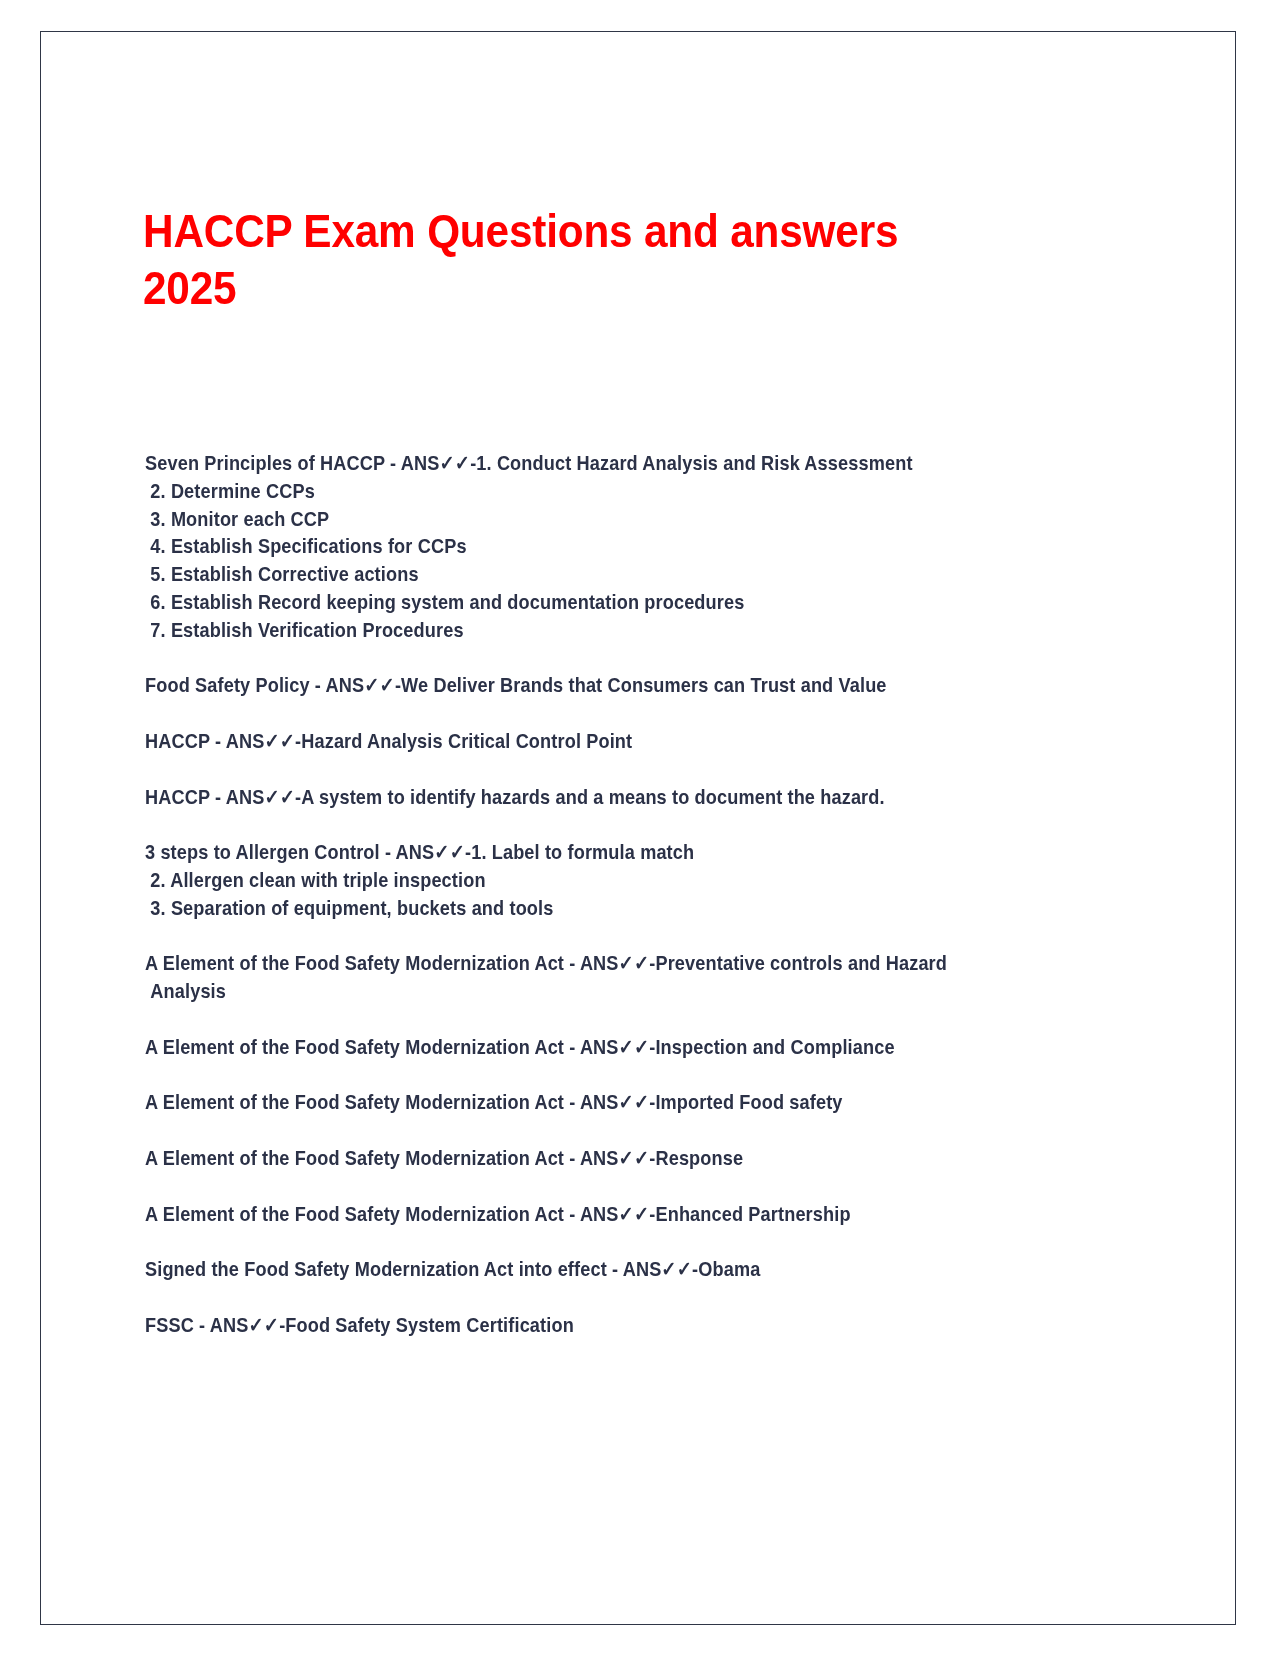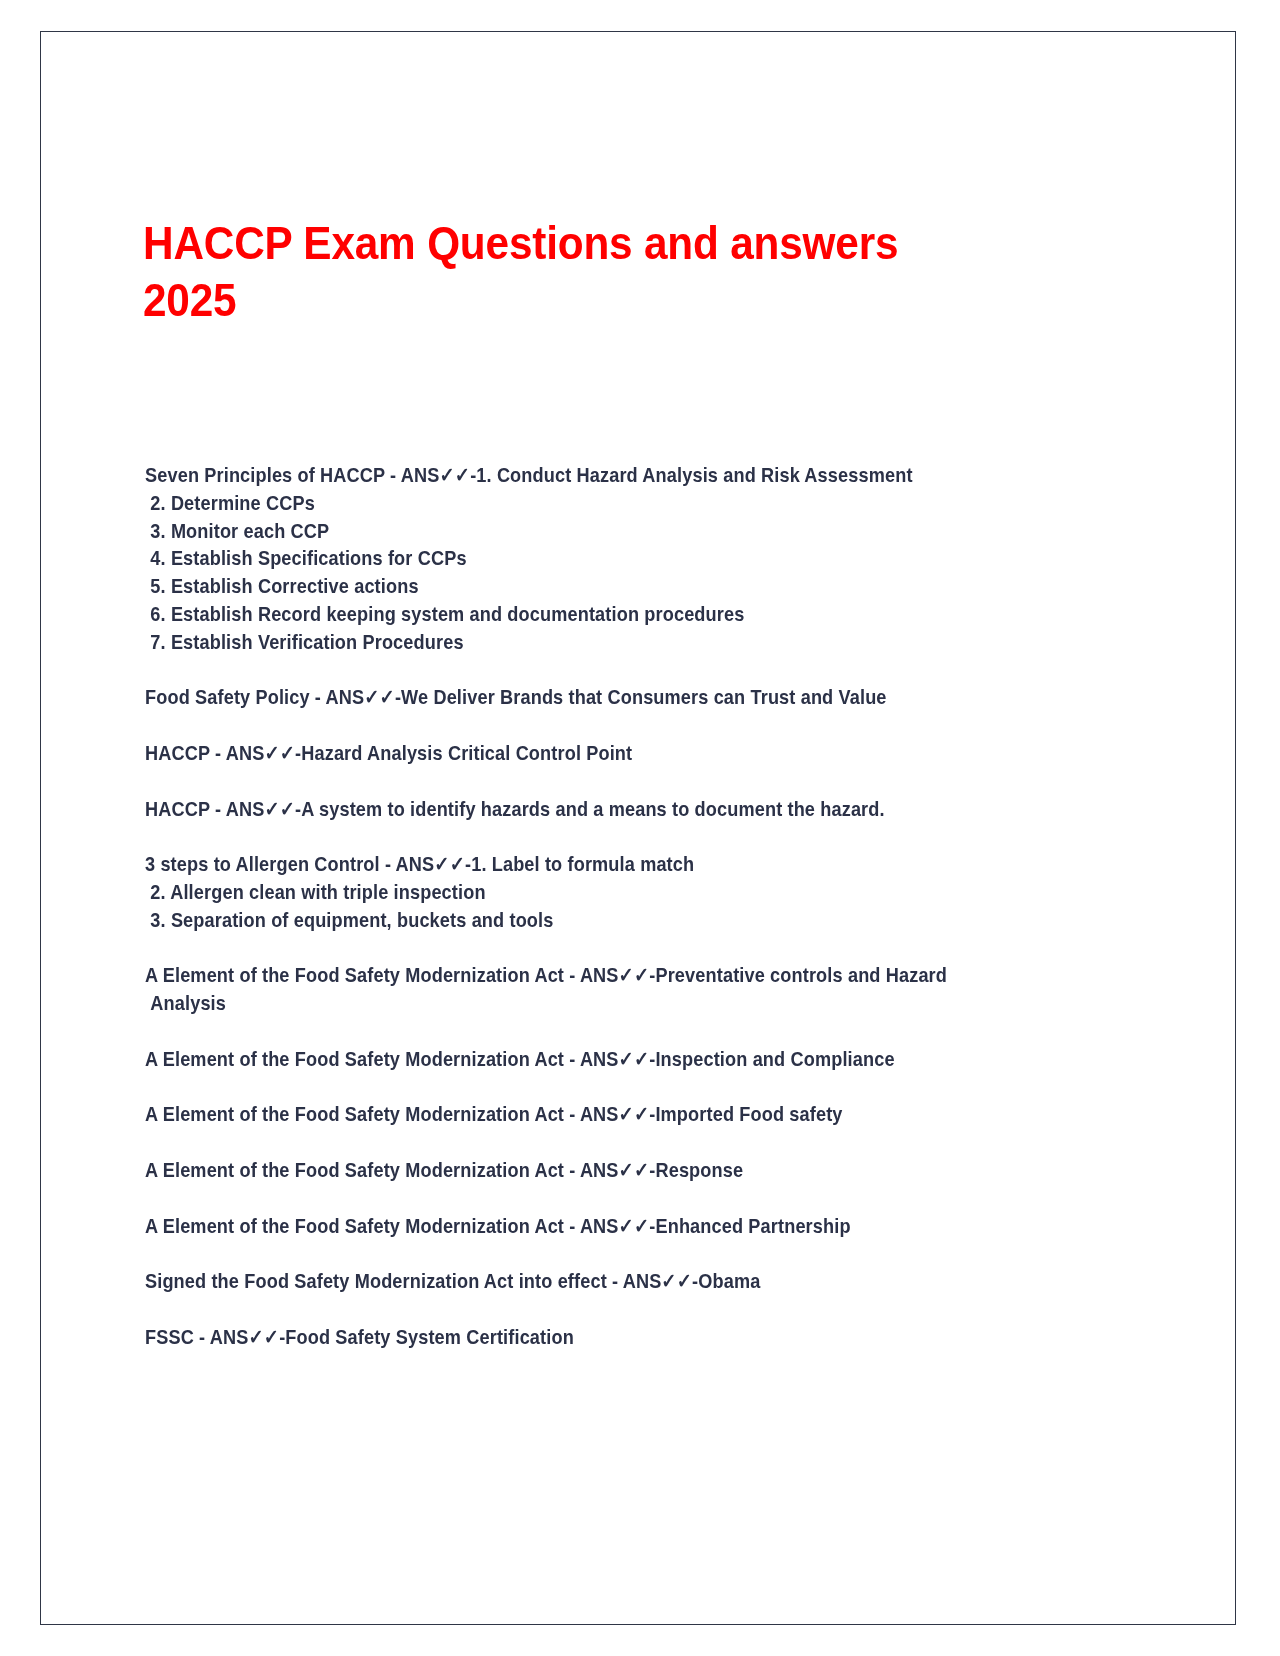--- a/index.html
+++ b/index.html
@@ -24,21 +24,21 @@
     height: 1594px;
     background: #ffffff;
     border: 1px solid #2f3646;
     box-sizing: border-box;
     overflow: hidden;
   }
 
   .page-inner {
     position: absolute;
     left: 0;
-    top: 12px;
+    top: 0;
     width: 100%;
     height: 100%;
   }
 
   
   .doc-title {
     position: absolute;
     left: 102px;
     top: 140px;
     width: 860px;

